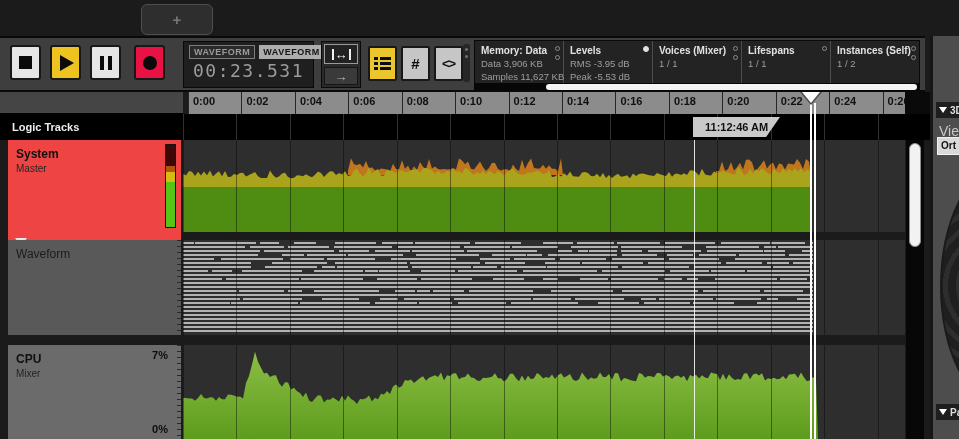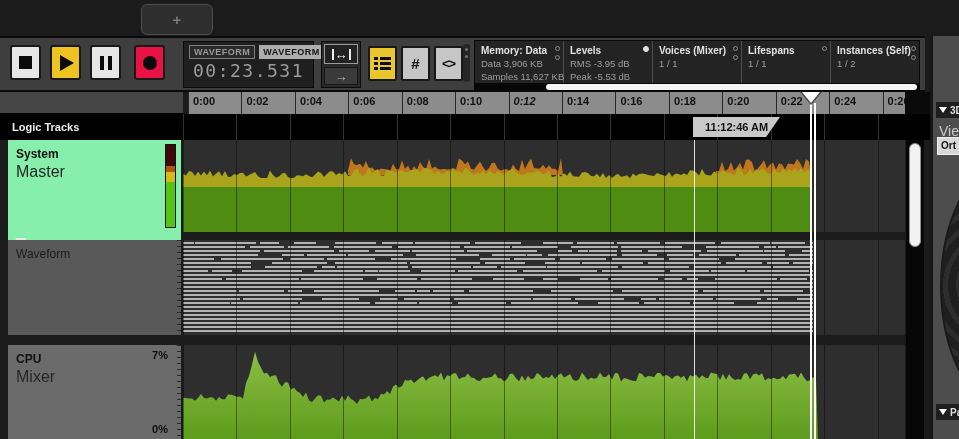--- a/index.html
+++ b/index.html
@@ -78,25 +78,25 @@
   
   .logic-row { position:absolute; left:0; top:114px; width:930px; height:26px; background:#000; }
   .logic-title { position:absolute; left:12px; top:0; line-height:26px; font-size:11px; font-weight:bold; color:#ececec; }
   .logic-grid { position:absolute; left:183px; top:114px; width:722px; height:26px;
     background:repeating-linear-gradient(90deg, rgba(140,140,140,.35) 0 1px, transparent 1px 53.43px); }
   .flag { position:absolute; top:117px; width:87px; height:20px; background:#c9c9c9; color:#111;
     font-size:11px; font-weight:bold; line-height:20px; padding-left:12px; z-index:2;
     clip-path:polygon(0 0, 100% 0, 84% 100%, 0 100%); }
   
   .hdr { position:absolute; left:8px; width:173px; color:#101010; }
-  .hdr-sys { top:140px; height:112px; background:#86efac;padding-left:40px; }
+  .hdr-sys { top:140px; height:112px; background:#ef4444;padding-left:40px; }
   .hdr-wave { top:240px; height:95px; background:#595959; }
   .hdr-cpu { top:345px; height:94px; background:#6b6b6b; }
   .hdr-title { position:absolute; left:8px; top:7px; font-size:12px; font-weight:bold; }
-  .hdr-sub { position:absolute; left:8px; top:23px; font-size:16px; color:#262626; }
+  .hdr-sub { position:absolute; left:8px; top:23px; font-size:10px; color:#262626; }
   .hdr-wave .hdr-title { font-weight:normal; color:#1c1c1c; }
   .meter { position:absolute; right:5px; top:4px; width:11px; height:84px; border:1px solid #141414;
     background:linear-gradient(180deg,#3f0808 0%,#3f0808 26%,#b05510 26%,#b05510 33%,#d8bb10 33%,#d8bb10 45%,#55c515 45%,#55c515 100%); }
   .collapse-tri { position:absolute; left:7px; bottom:6px; width:0; height:0;
     border-left:6px solid transparent; border-right:6px solid transparent; border-top:8px solid #e8e8e8; }
   .pct-max { position:absolute; right:13px; top:4px; font-size:11px; font-weight:bold; color:#0c0c0c; }
   .pct-min { position:absolute; right:13px; bottom:4px; font-size:11px; font-weight:bold; color:#0c0c0c; }
   .vticks { position:absolute; right:0; top:0; width:4px; height:100%;
     background:repeating-linear-gradient(180deg,#2a2a2a 0 1px, transparent 1px 6px); }
   
@@ -236,21 +236,21 @@
   <div class="hscroll-thumb"></div>
 
   <div class="ruler-left"></div>
   <div class="ruler">
       <div class="ruler-cell" style="left: 0px;">0:00</div>
       <div class="ruler-cell" style="left: 53.4px;">0:02</div>
       <div class="ruler-cell" style="left: 106.9px; text-align: center;">0:04</div>
       <div class="ruler-cell" style="left: 160.3px;">0:06</div>
       <div class="ruler-cell" style="left: 213.7px;">0:08</div>
       <div class="ruler-cell" style="left: 267.1px;">0:10</div>
-      <div class="ruler-cell" style="left: 320.6px; font-style: italic;">0:12</div>
+      <div class="ruler-cell" style="left: 320.6px;">0:12</div>
       <div class="ruler-cell" style="left: 374px;">0:14</div>
       <div class="ruler-cell" style="left: 427.4px; text-align: center;">0:16</div>
       <div class="ruler-cell" style="left: 480.9px;">0:18</div>
       <div class="ruler-cell" style="left: 534.3px;">0:20</div>
       <div class="ruler-cell" style="left: 587.7px;">0:22</div>
       <div class="ruler-cell" style="left: 641.2px;">0:24</div>
       <div class="ruler-cell" style="left: 694.6px;">0:26</div>
     </div>
   <div class="ruler-gap"></div>
   <div class="ph-tri-back"></div>

